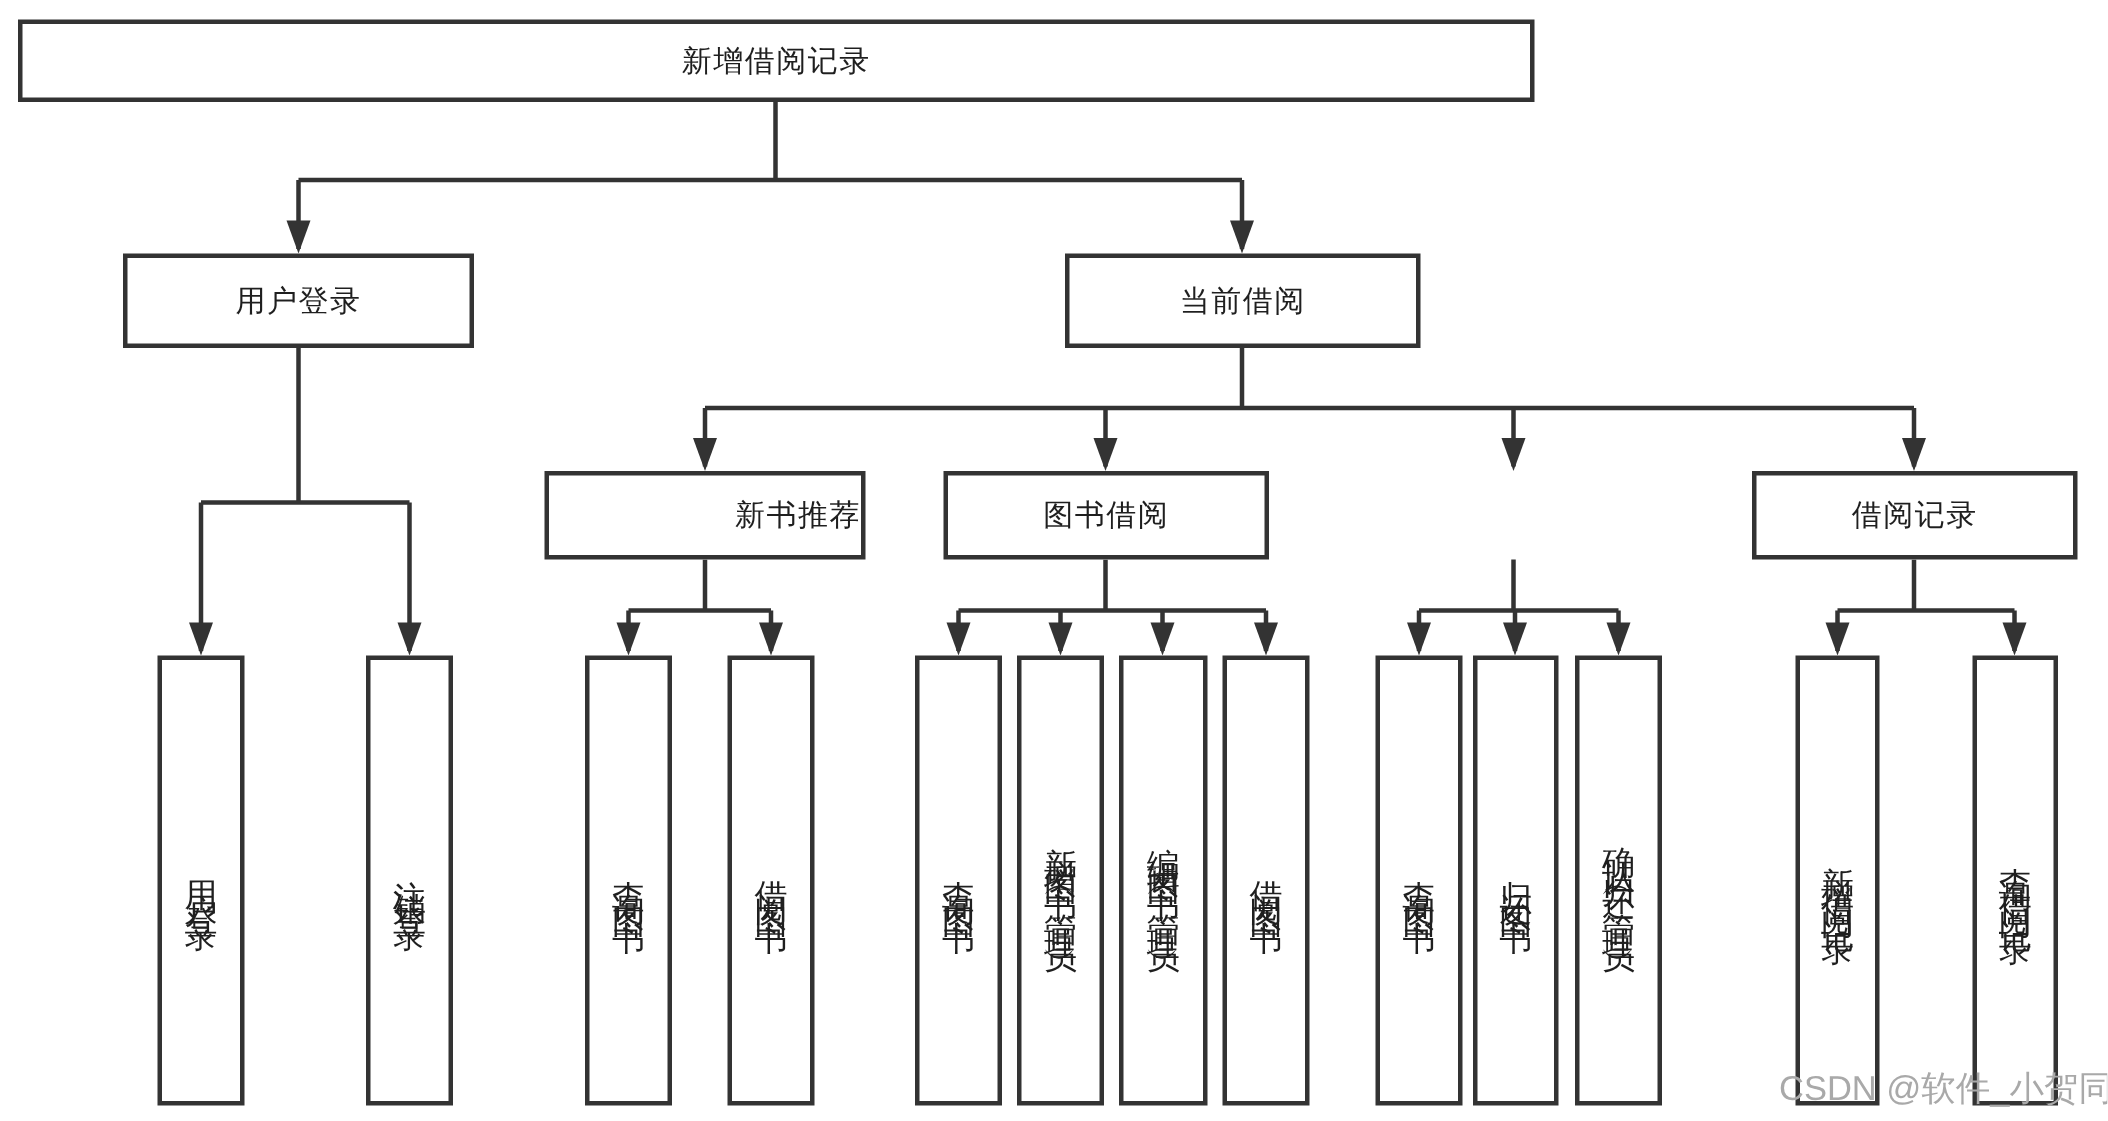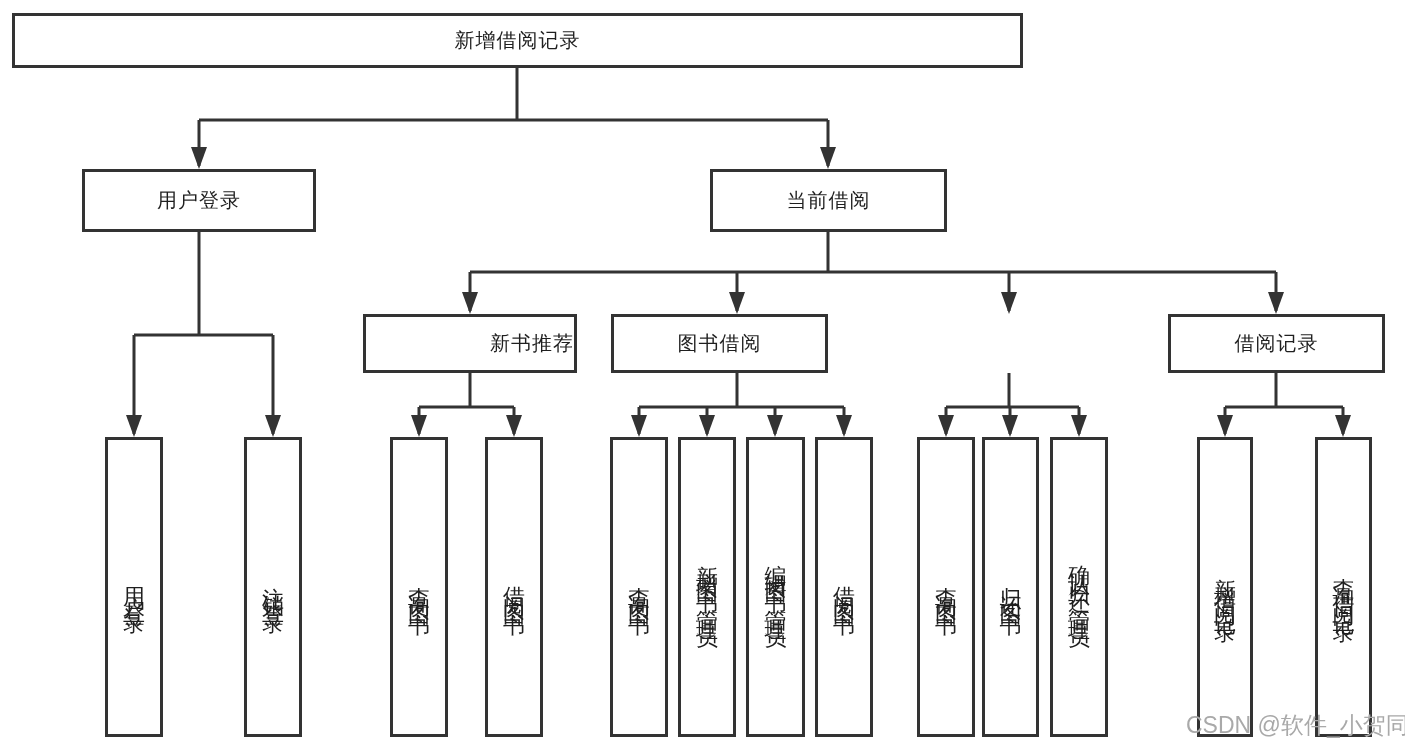--- a/index.html
+++ b/index.html
@@ -93,21 +93,21 @@
   <div class="node h-node" style="left:82px;top:169px;width:234px;height:63px;">
     <span>用户登录</span>
   </div>
   <div class="node h-node" style="left:710px;top:169px;width:237px;height:63px;">
     <span>当前借阅</span>
   </div>
 
   <div class="node h-node" style="left:363px;top:314px;width:214px;height:59px;justify-content:flex-end;">
     <span>新书推荐</span>
   </div>
-  <div class="node h-node" style="left:611px;top:314px;width:217px;height:59px;">
+  <div class="node h-node" style="left:629px;top:314px;width:217px;height:59px;">
     <span>图书借阅</span>
   </div>
   <div class="node h-node" style="left:1168px;top:314px;width:217px;height:59px;">
     <span>借阅记录</span>
   </div>
 
   <div class="node leaf" style="left:105px;width:58px;">
     <span class="vtext">用户登录</span>
   </div>
   <div class="node leaf" style="left:244px;width:58px;">

